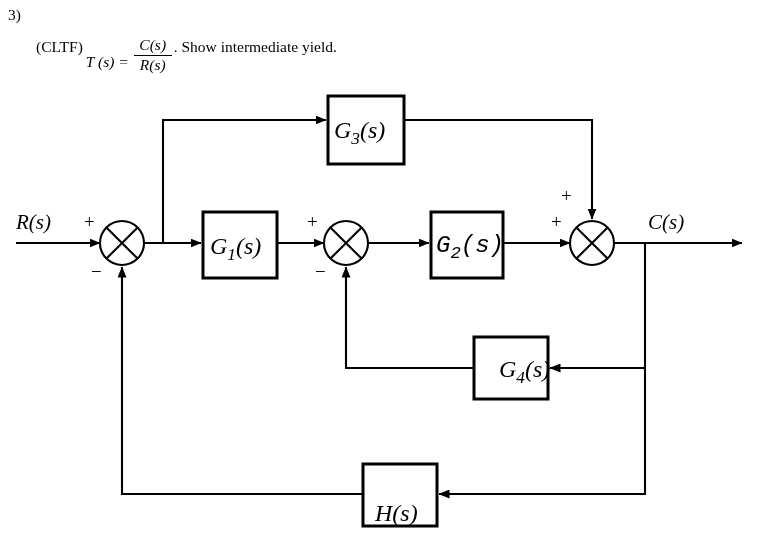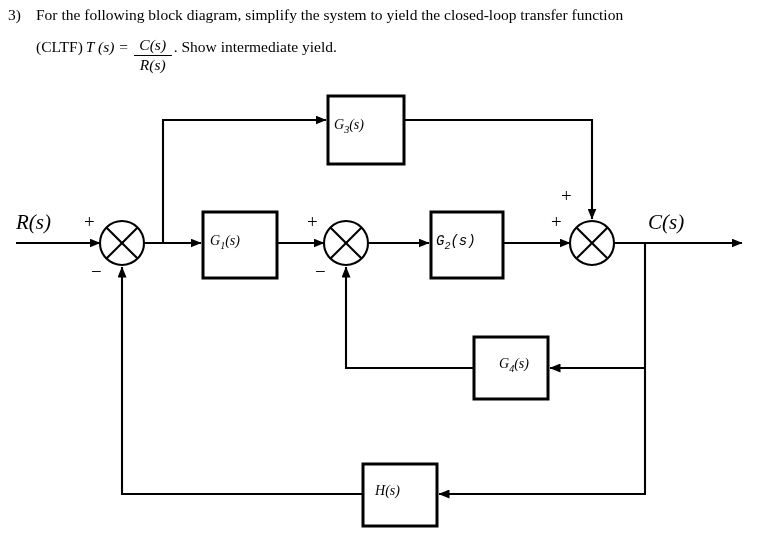--- a/index.html
+++ b/index.html
@@ -50,21 +50,21 @@
     position: absolute;
     left: 36px;
     top: 38px;
     font-size: 15.5px;
     white-space: nowrap;
     font-family: "Liberation Serif", serif;
     display: flex;
     align-items: flex-start;
   }
   .q-line2 .seg { margin-right: 3px; }
-  .ital { font-style: italic; }
+  .ital { font-style: italic; margin-top: 15px; }
   .frac {
     display: inline-flex;
     flex-direction: column;
     align-items: center;
     vertical-align: middle;
     position: relative;
     top: -1px;
     margin: 0 2px;
   }
   .frac .num, .frac .den {
@@ -93,21 +93,21 @@
 
   
   .lbl {
     position: absolute;
     font-family: "Liberation Serif", serif;
     font-style: italic;
     white-space: nowrap;
     line-height: 1;
   }
   .blk-lbl {
-    font-size: 14px;
+    font-size: 24px;
   }
   .io-lbl {
     font-size: 21px;
   }
   .sign {
     position: absolute;
     font-family: "Liberation Serif", serif;
     font-style: normal;
     font-size: 19px;
     line-height: 1;
@@ -119,21 +119,20 @@
     font-style: italic;
   }
 </style>
 </head>
 <body>
 
 <div id="page">
 
   <div id="problem">
     <span class="q-number">3)</span>
-    <span class="q-line1">For the following block diagram, simplify the system to yield the closed-loop transfer function</span>
     <span class="q-line2">
       <span class="seg">(CLTF)</span>
       <span class="seg ital">T (s) =</span>
       <span class="frac">
         <span class="num">C(s)</span>
         <span class="bar"></span>
         <span class="den">R(s)</span>
       </span>
       <span class="seg">. Show intermediate yield.</span>
     </span>
@@ -204,21 +203,21 @@
       <rect x="203" y="212" width="74" height="66" fill="#fff" stroke="#000" stroke-width="3"></rect>
       <rect x="431" y="212" width="72" height="66" fill="#fff" stroke="#000" stroke-width="3"></rect>
       <rect x="474" y="337" width="74" height="62" fill="#fff" stroke="#000" stroke-width="3"></rect>
       <rect x="363" y="464" width="74" height="62" fill="#fff" stroke="#000" stroke-width="3"></rect>
     </svg>
 
     <span class="lbl blk-lbl" style="left:334px; top:118px;"><span>G</span><span class="sub">3</span><span>(s)</span></span>
     <span class="lbl blk-lbl" style="left:210px; top:234px;text-align:right;"><span>G</span><span class="sub">1</span><span>(s)</span></span>
     <span class="lbl blk-lbl" style="left:436px; top:234px;font-family:Liberation Mono, monospace;"><span>G</span><span class="sub">2</span><span>(s)</span></span>
     <span class="lbl blk-lbl" style="left:479px; top:357px;margin-left:20px;"><span>G</span><span class="sub">4</span><span>(s)</span></span>
-    <span class="lbl blk-lbl" style="left:375px; top:484px;"><span>H</span><span>(s)</span></span>
+    <span class="lbl blk-lbl" style="left:375px; top:501px;"><span>H</span><span>(s)</span></span>
 
     <span class="lbl io-lbl" style="left:16px; top:212px;">R(s)</span>
     <span class="lbl io-lbl" style="left:648px; top:212px;">C(s)</span>
 
     <span class="sign" style="left:84px; top:212px;">+</span>
     <span class="sign" style="left:91px; top:262px;">−</span>
 
     <span class="sign" style="left:307px; top:212px;">+</span>
     <span class="sign" style="left:315px; top:262px;">−</span>
 

